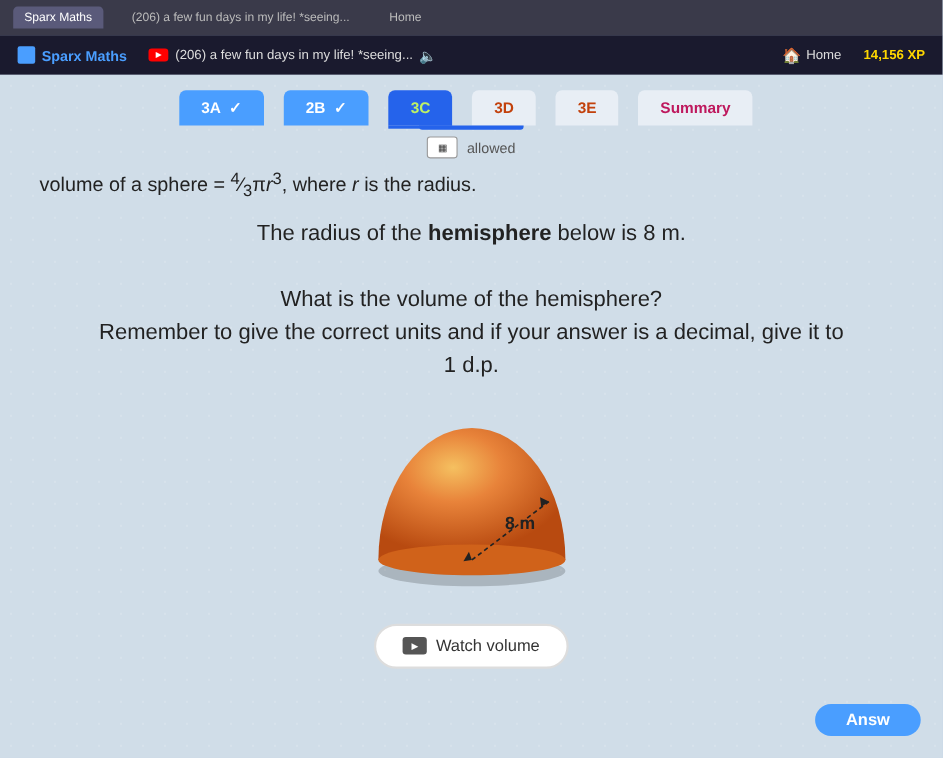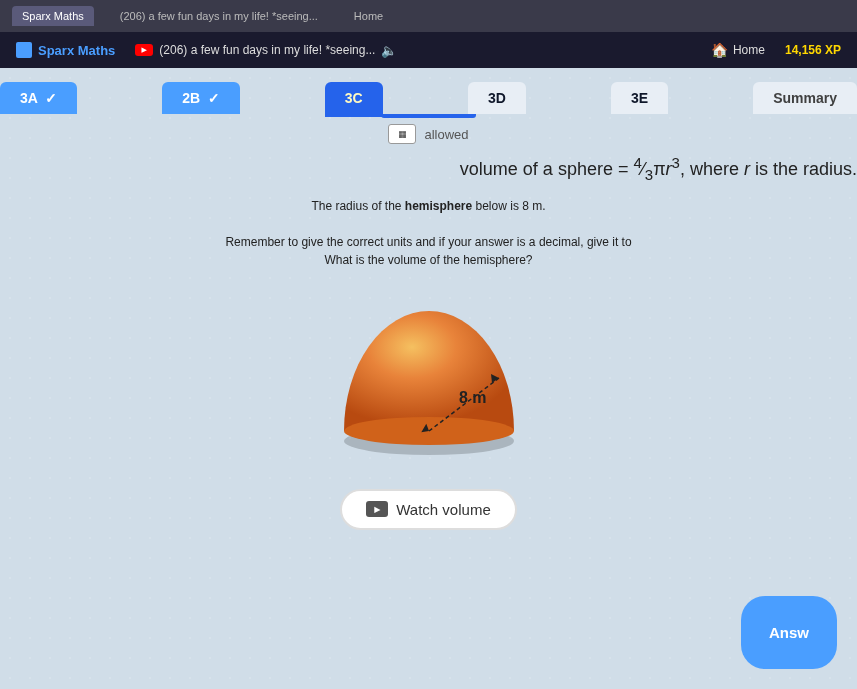--- a/index.html
+++ b/index.html
@@ -112,58 +112,58 @@
       padding: 0;
       position: relative;
       background-image: radial-gradient(circle, rgba(255,255,255,0.15) 1px, transparent 1px);
       background-size: 20px 20px;
     }
 
     
     .nav-tabs {
       display: flex;
       align-items: center;
-      justify-content: space-between;
-      padding: 14px 0 0 0;
+      justify-content: center;
+      padding: 14px 10px 0 0;
       gap: 18px;
     }
     .nav-tab {
       padding: 8px 20px;
       border-radius: 6px 6px 0 0;
       font-size: 14px;
       font-weight: 600;
       cursor: pointer;
       border: none;
       outline: none;
     }
     .nav-tab.completed {
       background: #4a9eff;
       color: white;
     }
     .nav-tab.active {
       background: #2563eb;
-      color: #fef9c3;
+      color: #bef264;
       position: relative;
     }
     .nav-tab.active::after {
       content: '';
       position: absolute;
       bottom: -3px;
       left: 0;
       right: 0;
       height: 3px;
       background: #2563eb;
     }
     .nav-tab.inactive {
       background: #e8eef5;
-      color: #0f172a;
+      color: #c2410c;
     }
     .nav-tab.summary {
       background: #e8eef5;
-      color: #404040;
+      color: #be185d;
     }
     .check-mark {
       margin-left: 4px;
       color: white;
     }
 
     
     .calculator-row {
       display: flex;
       justify-content: center;
@@ -181,32 +181,32 @@
       border-radius: 3px;
       display: inline-flex;
       align-items: center;
       justify-content: center;
       font-size: 9px;
       color: #333;
     }
 
     
     .formula-section {
-      text-align: right;
+      text-align: left;
       margin: 8px 0 14px 0;
       font-size: 18px;
       color: #222;
       padding-left: 36px;
     }
 
     
     .question-section {
       text-align: center;
       margin: 0 40px 10px 40px;
-      font-size: 12px;
+      font-size: 20px;
       color: #222;
       line-height: 1.5;
     }
 
     
     .hemisphere-container {
       display: flex;
       justify-content: center;
       align-items: flex-start;
       margin: 14px 0 16px 0;
@@ -242,21 +242,21 @@
       align-items: center;
       justify-content: center;
       color: white;
       font-size: 8px;
     }
     .answer-btn {
       background: #4a9eff;
       color: white;
       border: none;
       border-radius: 24px;
-      padding: 28px 28px;
+      padding: 6px 28px;
       font-size: 15px;
       font-weight: 600;
       cursor: pointer;
       position: absolute;
       right: 20px;
       bottom: 20px;
     }
 
     .tab-underline-row {
       display: flex;
@@ -337,22 +337,23 @@
     <span>
       volume of a sphere = <sup>4</sup>⁄<sub>3</sub>π<em>r</em><sup>3</sup>, where <em>r</em> is the radius.
     </span>
   </div>
 
   <div class="question-section">
     <p>
       The radius of the <strong>hemisphere</strong> below is 8 m.
     </p>
     <br>
+    <p>What is the volume of the hemisphere?</p>
     <p>Remember to give the correct units and if your answer is a decimal, give it to</p>
-    <p>What is the volume of the hemisphere?</p>
+    <p>1 d.p.</p>
   </div>
 
   <div class="hemisphere-container">
     <svg width="220" height="180" viewBox="0 0 220 180">
 
       <ellipse cx="110" cy="158" rx="85" ry="14" fill="rgba(0,0,0,0.18)"></ellipse>
 
       <defs>
         <radialGradient id="hemisphereGrad" cx="40%" cy="30%" r="65%">
           <stop offset="0%" stop-color="#f5c060"></stop>

